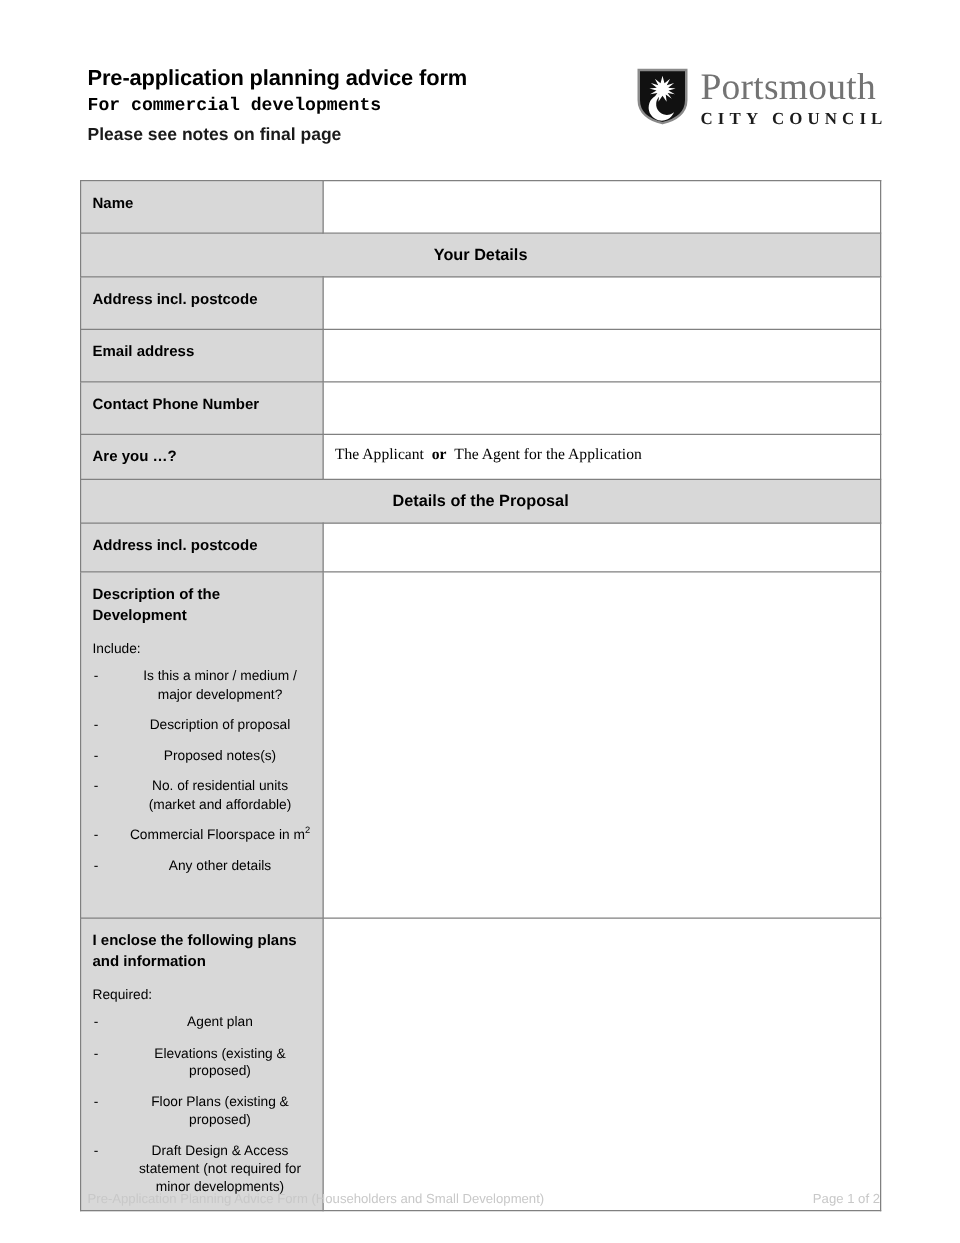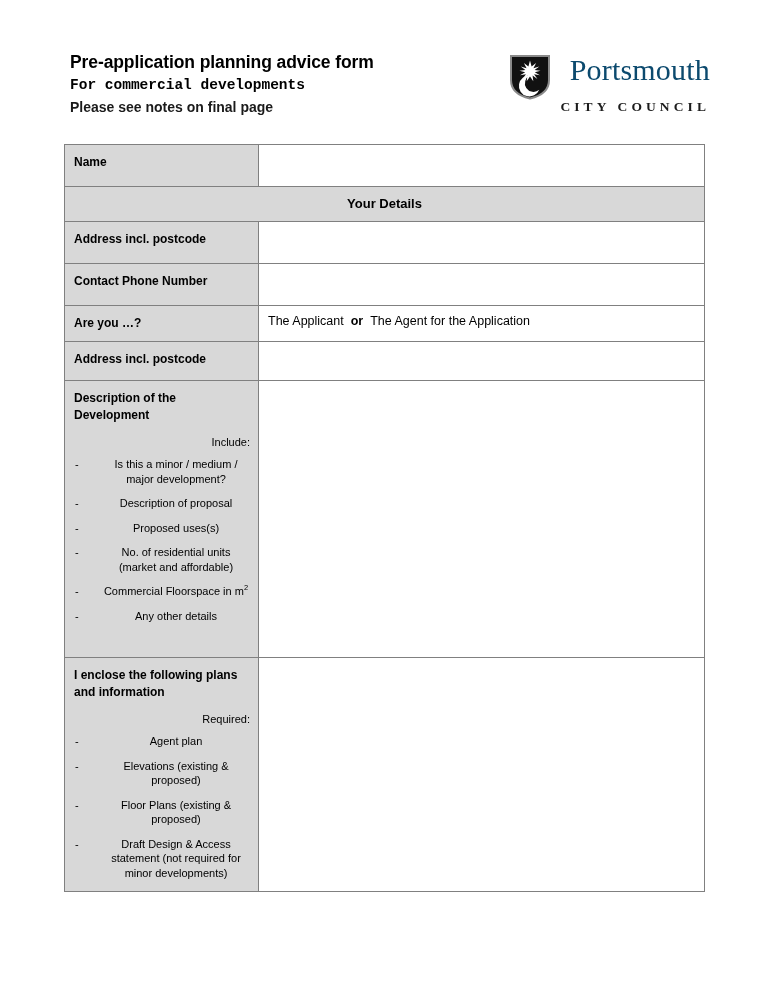--- a/index.html
+++ b/index.html
@@ -77,33 +77,32 @@
     flex: none;
   }
   .wordmark {
     display: block;
     padding-top: 1px;
   }
   .wordmark-main {
     font-family: "Liberation Serif", serif;
     font-size: 30px;
     line-height: 30px;
-    color: #0c4a6e;
+    color: #737373;
     letter-spacing: 0.2px;
     white-space: nowrap;
-    text-align: right;
   }
   .wordmark-sub {
     font-family: "Liberation Serif", serif;
     font-size: 13.5px;
     font-weight: bold;
     line-height: 15px;
     letter-spacing: 4.1px;
     color: #1c1c1c;
-    margin-top: 14px;
+    margin-top: 2px;
     white-space: nowrap;
   }
 
   
   .form-table {
     position: absolute;
     left: 64px;
     top: 144px;
     width: 640px;
     border-collapse: collapse;
@@ -127,31 +126,31 @@
     font-size: 12px;
     font-weight: bold;
     padding: 9px 8px 9px 9px !important;
     line-height: 17px;
   }
   .val {
     background: #ffffff;
     padding: 7px 9px !important;
     font-size: 12.5px;
     line-height: 17px;
+    font-family: Liberation Serif, serif;
   }
   .val .or-strong { font-weight: bold; }
 
   .lbl-tall { padding-bottom: 12px !important; }
 
   .sublabel {
     font-size: 11px;
     font-weight: normal;
     margin-top: 11px;
     line-height: 15px;
-    text-align: right;
   }
   ul.dashlist {
     list-style: none;
     margin: 7px 0 0 0;
     padding: 0;
   }
   ul.dashlist li {
     position: relative;
     font-size: 11px;
     font-weight: normal;
@@ -228,48 +227,55 @@
 
       <tr>
         <td class="section-head" colspan="2">Your Details</td>
       </tr>
 
       <tr>
         <td class="lbl">Address incl. postcode</td>
         <td class="val" style="height:27px"></td>
       </tr>
 
+      <tr>
+        <td class="lbl">Email address</td>
+        <td class="val" style="height:27px"></td>
+      </tr>
 
       <tr>
         <td class="lbl">Contact Phone Number</td>
         <td class="val" style="height:27px"></td>
       </tr>
 
       <tr>
         <td class="lbl">Are you …?</td>
         <td class="val" style="height:19px">
           <span>The Applicant</span><span>&nbsp;&nbsp;</span><span class="or-strong">or</span><span>&nbsp;&nbsp;</span><span>The Agent for the Application</span>
         </td>
       </tr>
 
+      <tr>
+        <td class="section-head" colspan="2">Details of the Proposal</td>
+      </tr>
 
       <tr>
         <td class="lbl">Address incl. postcode</td>
         <td class="val" style="height:24px"></td>
       </tr>
 
 
       <tr>
         <td class="lbl">
           <div>Description of the Development</div>
           <div class="sublabel">Include:</div>
           <ul class="dashlist">
             <li>Is this a minor / medium / major development?</li>
             <li>Description of proposal</li>
-            <li>Proposed uses(s)</li>
+            <li>Proposed notes(s)</li>
             <li>No. of residential units (market and affordable)</li>
             <li>Commercial Floorspace in m<sup>2</sup></li>
             <li>Any other details</li>
           </ul>
         </td>
         <td class="val" style="height:262px"></td>
       </tr>
 
       <tr>
         <td class="lbl">
@@ -281,14 +287,18 @@
             <li>Floor Plans (existing &amp; proposed)</li>
             <li>Draft Design &amp; Access statement (not required for minor developments)</li>
           </ul>
         </td>
         <td class="val" style="height:190px"></td>
       </tr>
 
     </tbody>
   </table>
 
+  <div class="footer">
+    <span>Pre-Application Planning Advice Form (Householders and Small Development)</span>
+    <span>Page 1 of 2</span>
+  </div>
 
 </div>
 
 </body></html>

